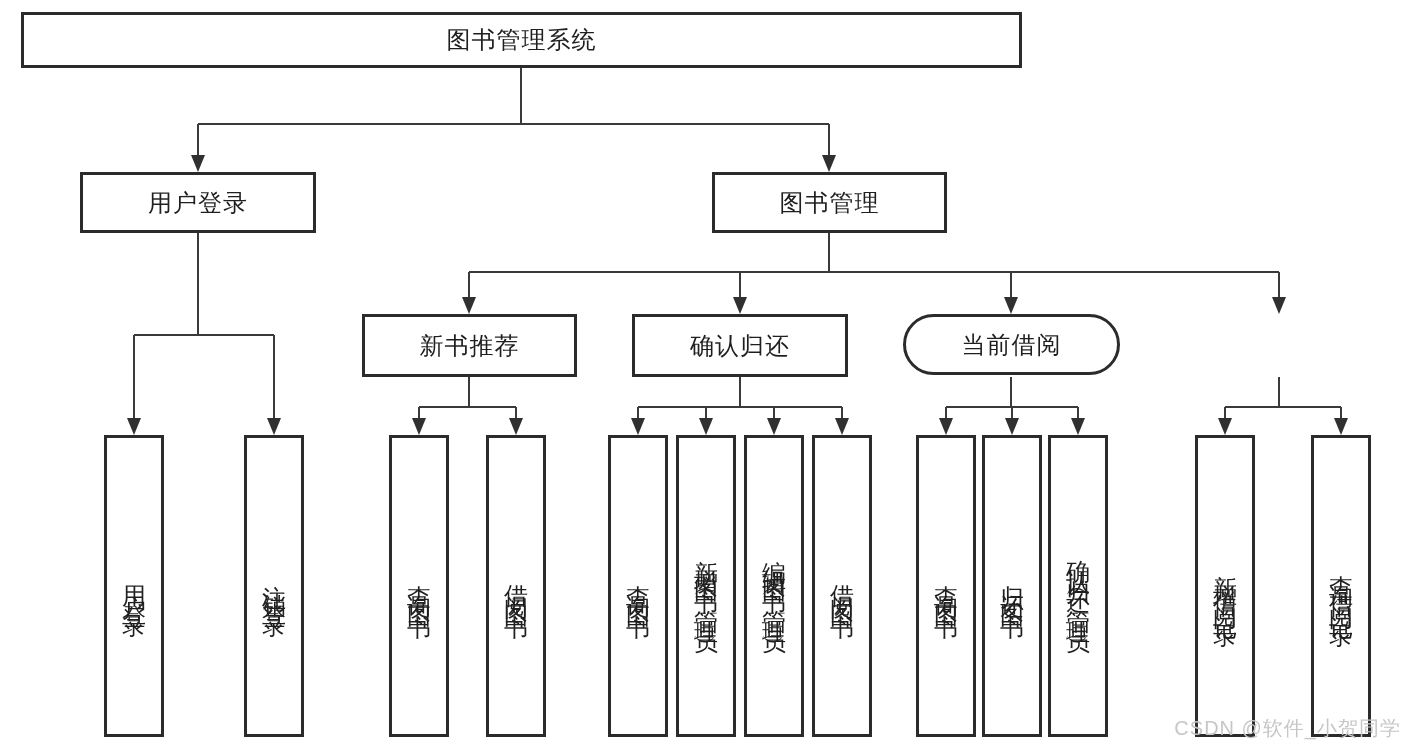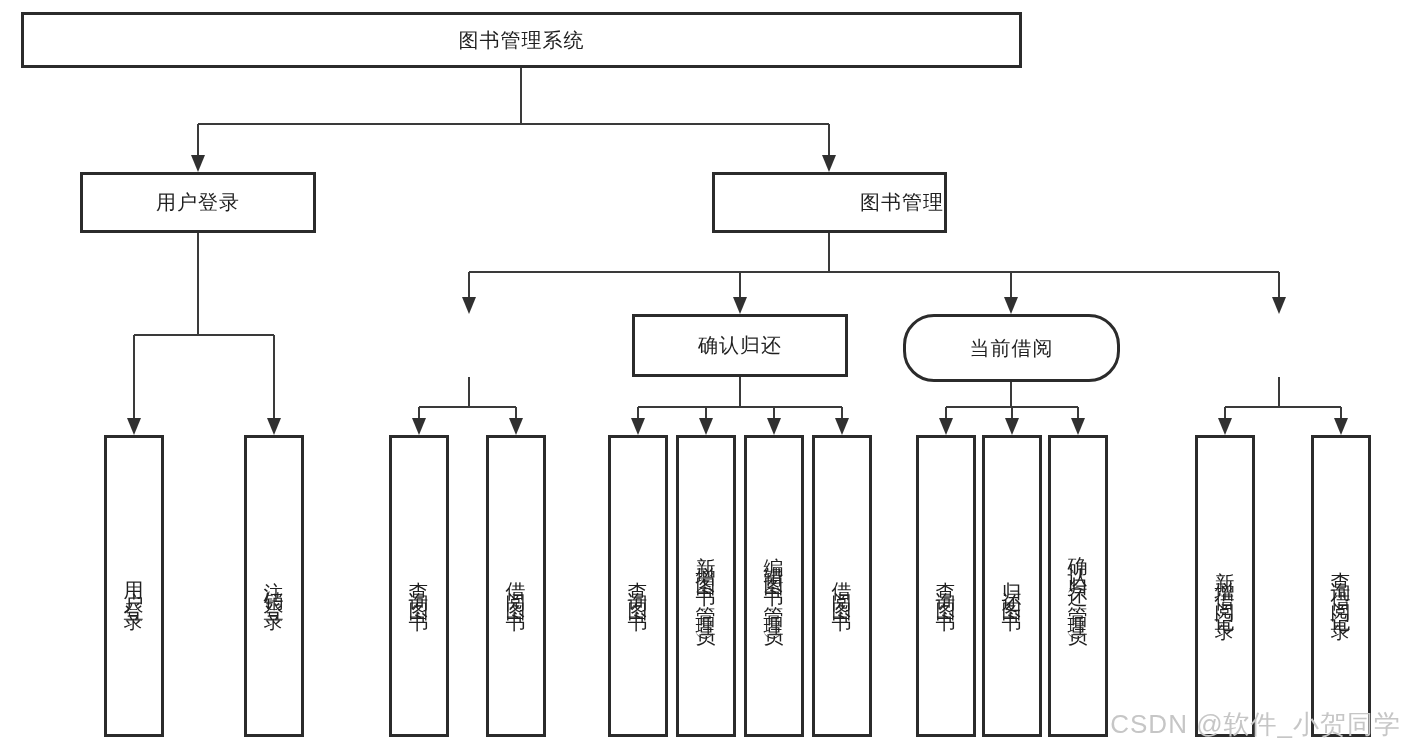--- a/index.html
+++ b/index.html
@@ -19,36 +19,36 @@
   }
   .node {
     position: absolute;
     box-sizing: border-box;
     border: 3px solid #2b2b2b;
     background: #ffffff;
     display: flex;
     align-items: center;
     justify-content: center;
     color: #1f1f1f;
-    font-size: 20px;
+    font-size: 24px;
     z-index: 2;
   }
   .node.h span { letter-spacing: 1px; white-space: nowrap; }
   .node.v span {
     writing-mode: vertical-rl;
     text-orientation: mixed;
     letter-spacing: 10px;
     line-height: 1;
     white-space: nowrap;
   }
   .watermark {
     position: absolute;
     right: 4px;
     bottom: 5px;
-    font-size: 26px;
+    font-size: 20px;
     color: #c6c6c6;
     letter-spacing: 1px;
     z-index: 3;
     white-space: nowrap;
   }
 </style>
 </head>
 <body>
 
 <div class="canvas">
@@ -84,28 +84,31 @@
     </g>
   </svg>
 
   <div class="node h" style="left:21px; top:12px; width:1001px; height:56px;">
     <span>图书管理系统</span>
   </div>
 
   <div class="node h" style="left:80px; top:172px; width:236px; height:61px;">
     <span>用户登录</span>
   </div>
-  <div class="node h" style="left:712px; top:172px; width:235px; height:61px;justify-content:flex-end;">
+  <div class="node h" style="left:712px; top:172px; width:235px; height:61px;">
     <span>图书管理</span>
   </div>
 
+  <div class="node h" style="left:362px; top:314px; width:215px; height:63px;">
+    <span>新书推荐</span>
+  </div>
   <div class="node h" style="left:632px; top:314px; width:216px; height:63px;">
     <span>确认归还</span>
   </div>
-  <div class="node h" style="left:903px; top:314px; width:217px; height:68px;border-radius:31px;">
+  <div class="node h" style="left:903px; top:314px; width:217px; height:61px;border-radius:31px;">
     <span>当前借阅</span>
   </div>
 
   <div class="node v" style="left:104px; top:435px; width:60px; height:302px;">
     <span>用户登录</span>
   </div>
   <div class="node v" style="left:244px; top:435px; width:60px; height:302px;">
     <span>注销登录</span>
   </div>
 

